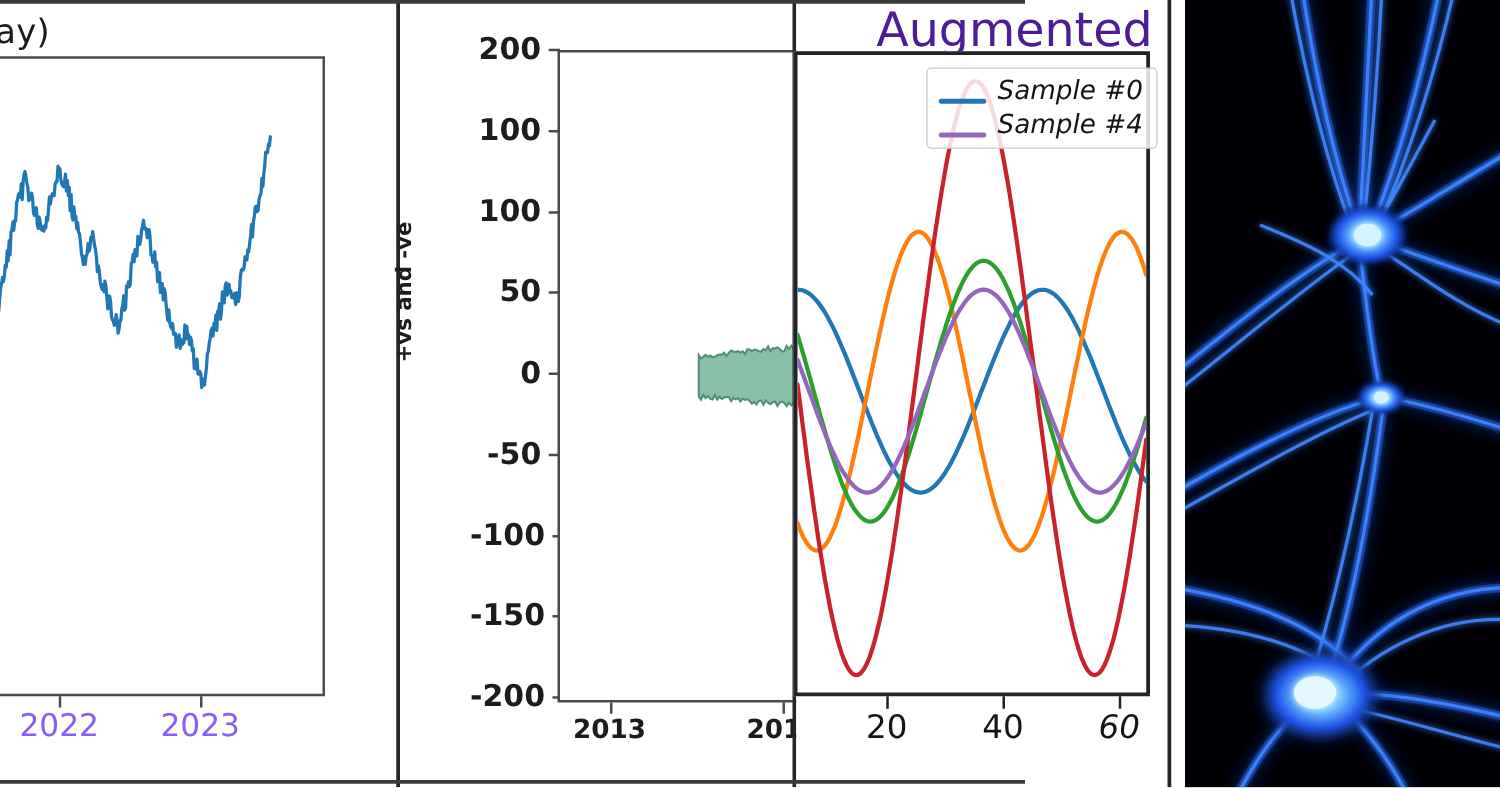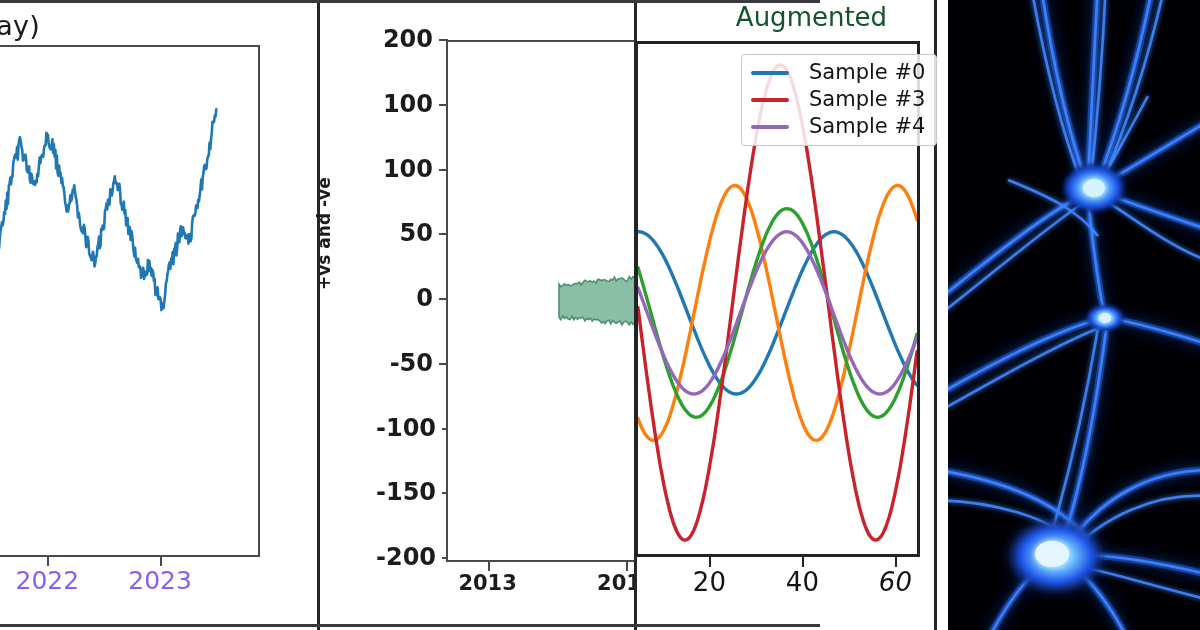--- a/index.html
+++ b/index.html
@@ -122,22 +122,22 @@
   }
 
   
   #panel-aug { left: 637px; width: 311px; }
 
   .p3-title {
     position: absolute;
     left: 0; right: 0;
     top: 2px;
     text-align: center;
-    font-size: 26px;
-    color: #14532d;
+    font-size: 38px;
+    color: #4c1d95;
     padding-left: 38px;
   }
   .p3-frame {
     position: absolute;
     left: -2px;
     top: 41px;
     width: 285px;
     height: 516px;
     border: 3px solid #232326;
     box-sizing: border-box;
@@ -150,21 +150,21 @@
     top: 54px;
     background: rgba(255,255,255,0.84);
     border: 1px solid #c9c9cc;
     border-radius: 4px;
     padding: 7px 11px 8px 9px;
     display: flex;
     flex-direction: column;
     gap: 6px;
     z-index: 5;
   }
-  .p3-legend-row { display:flex; align-items:center; gap:20px; }
+  .p3-legend-row { display:flex; align-items:flex-end; gap:9px;font-style:italic; }
   .p3-legend-swatch { width: 38px; height: 4px; border-radius: 2px; }
   .p3-legend-label { font-size: 21px; color:#141414; white-space:nowrap; line-height:1; }
 
   .p3-xticks { position:absolute; left:-2px; top:557px; width:285px; height:10px; }
   .p3-xtick { position:absolute; top:0; width:2px; height:10px; background:#232326; }
   .p3-xlabels { position:absolute; left:-2px; top:567px; width:285px; height:40px; }
   .p3-xlabel {
     position:absolute; top:0; font-size:26px; color:#141414;
     transform: translateX(-50%); white-space:nowrap;
   }
@@ -278,24 +278,20 @@
           <polyline points="0.0,223.8 1.9,230.0 3.7,236.3 5.6,242.7 7.4,249.3 9.3,255.9 11.2,262.6 13.0,269.3 14.9,276.0 16.7,282.7 18.6,289.4 20.5,295.9 22.3,302.3 24.2,308.6 26.0,314.8 27.9,320.7 29.8,326.4 31.6,331.9 33.5,337.1 35.3,342.1 37.2,346.7 39.1,351.0 40.9,355.0 42.8,358.6 44.6,361.9 46.5,364.7 48.4,367.2 50.2,369.2 52.1,370.9 53.9,372.1 55.8,372.9 57.7,373.2 59.5,373.1 61.4,372.6 63.2,371.7 65.1,370.3 67.0,368.5 68.8,366.3 70.7,363.7 72.5,360.7 74.4,357.3 76.3,353.6 78.1,349.5 80.0,345.0 81.8,340.3 83.7,335.2 85.6,329.9 87.4,324.3 89.3,318.5 91.1,312.5 93.0,306.3 94.9,300.0 96.7,293.5 98.6,286.9 100.4,280.2 102.3,273.5 104.2,266.8 106.0,260.1 107.9,253.4 109.7,246.8 111.6,240.3 113.5,233.9 115.3,227.6 117.2,221.6 119.0,215.7 120.9,210.0 122.8,204.6 124.6,199.4 126.5,194.6 128.3,190.0 130.2,185.8 132.1,181.9 133.9,178.4 135.8,175.2 137.6,172.5 139.5,170.1 141.4,168.1 143.2,166.6 145.1,165.5 146.9,164.8 148.8,164.6 150.7,164.8 152.5,165.4 154.4,166.5 156.2,167.9 158.1,169.8 160.0,172.1 161.8,174.8 163.7,177.9 165.5,181.4 167.4,185.3 169.3,189.4 171.1,194.0 173.0,198.8 174.8,203.9 176.7,209.3 178.6,214.9 180.4,220.8 182.3,226.9 184.1,233.1 186.0,239.5 187.9,246.0 189.7,252.6 191.6,259.2 193.4,266.0 195.3,272.7 197.2,279.4 199.0,286.0 200.9,292.6 202.7,299.1 204.6,305.5 206.5,311.7 208.3,317.8 210.2,323.6 212.0,329.2 213.9,334.6 215.8,339.6 217.6,344.4 219.5,348.9 221.3,353.1 223.2,356.8 225.1,360.3 226.9,363.3 228.8,366.0 230.6,368.2 232.5,370.1 234.4,371.5 236.2,372.5 238.1,373.1 239.9,373.2 241.8,372.9 243.7,372.2 245.5,371.0 247.4,369.5 249.2,367.5 251.1,365.0 253.0,362.2 254.8,359.0 256.7,355.5 258.5,351.5 260.4,347.3 262.3,342.7 264.1,337.8 266.0,332.6 267.8,327.1 269.7,321.4 271.6,315.5 273.4,309.4 275.3,303.1 277.1,296.7 279.0,290.2" fill="none" stroke="#2ca02c" stroke-width="3.4" stroke-linecap="round"></polyline>
           <polyline points="0.0,263.6 1.9,278.1 3.7,292.6 5.6,306.9 7.4,321.1 9.3,335.0 11.2,348.6 13.0,361.9 14.9,374.8 16.7,387.3 18.6,399.3 20.5,410.8 22.3,421.7 24.2,431.9 26.0,441.6 27.9,450.5 29.8,458.7 31.6,466.2 33.5,472.8 35.3,478.7 37.2,483.8 39.1,488.0 40.9,491.3 42.8,493.8 44.6,495.4 46.5,496.1 48.4,495.9 50.2,494.8 52.1,492.8 53.9,489.9 55.8,486.2 57.7,481.6 59.5,476.2 61.4,469.9 63.2,462.9 65.1,455.1 67.0,446.6 68.8,437.3 70.7,427.4 72.5,416.8 74.4,405.7 76.3,394.0 78.1,381.8 80.0,369.1 81.8,356.0 83.7,342.6 85.6,328.8 87.4,314.8 89.3,300.5 91.1,286.1 93.0,271.6 94.9,257.0 96.7,242.5 98.6,228.0 100.4,213.6 102.3,199.4 104.2,185.4 106.0,171.7 107.9,158.3 109.7,145.3 111.6,132.7 113.5,120.6 115.3,109.0 117.2,98.0 119.0,87.5 120.9,77.7 122.8,68.6 124.6,60.2 126.5,52.6 128.3,45.7 130.2,39.6 132.1,34.4 133.9,29.9 135.8,26.4 137.6,23.7 139.5,21.9 141.4,21.0 143.2,21.0 145.1,21.8 146.9,23.6 148.8,26.2 150.7,29.7 152.5,34.1 154.4,39.3 156.2,45.4 158.1,52.2 160.0,59.8 161.8,68.2 163.7,77.3 165.5,87.0 167.4,97.4 169.3,108.4 171.1,120.0 173.0,132.1 174.8,144.6 176.7,157.6 178.6,171.0 180.4,184.7 182.3,198.7 184.1,212.9 186.0,227.2 187.9,241.7 189.7,256.3 191.6,270.8 193.4,285.4 195.3,299.8 197.2,314.0 199.0,328.1 200.9,341.9 202.7,355.3 204.6,368.4 206.5,381.1 208.3,393.4 210.2,405.1 212.0,416.3 213.9,426.9 215.8,436.8 217.6,446.1 219.5,454.7 221.3,462.5 223.2,469.6 225.1,475.9 226.9,481.4 228.8,486.0 230.6,489.8 232.5,492.7 234.4,494.7 236.2,495.8 238.1,496.1 239.9,495.4 241.8,493.9 243.7,491.5 245.5,488.2 247.4,484.0 249.2,479.0 251.1,473.2 253.0,466.5 254.8,459.1 256.7,450.9 258.5,442.0 260.4,432.4 262.3,422.2 264.1,411.3 266.0,399.9 267.8,388.0 269.7,375.5 271.6,362.6 273.4,349.3 275.3,335.7 277.1,321.8 279.0,307.7" fill="none" stroke="#c8232c" stroke-width="3.4" stroke-linecap="round"></polyline>
           <polyline points="0.0,243.9 1.9,248.8 3.7,253.8 5.6,258.8 7.4,263.9 9.3,269.0 11.2,274.1 13.0,279.1 14.9,284.2 16.7,289.2 18.6,294.0 20.5,298.8 22.3,303.5 24.2,308.1 26.0,312.4 27.9,316.7 29.8,320.7 31.6,324.5 33.5,328.1 35.3,331.5 37.2,334.6 39.1,337.5 40.9,340.0 42.8,342.4 44.6,344.4 46.5,346.1 48.4,347.5 50.2,348.6 52.1,349.4 53.9,349.9 55.8,350.0 57.7,349.9 59.5,349.4 61.4,348.6 63.2,347.5 65.1,346.1 67.0,344.3 68.8,342.3 70.7,340.0 72.5,337.4 74.4,334.5 76.3,331.4 78.1,328.0 80.0,324.4 81.8,320.6 83.7,316.5 85.6,312.3 87.4,307.9 89.3,303.4 91.1,298.7 93.0,293.9 94.9,289.0 96.7,284.0 98.6,279.0 100.4,273.9 102.3,268.8 104.2,263.7 106.0,258.7 107.9,253.6 109.7,248.7 111.6,243.8 113.5,239.0 115.3,234.3 117.2,229.8 119.0,225.4 120.9,221.2 122.8,217.1 124.6,213.3 126.5,209.7 128.3,206.3 130.2,203.2 132.1,200.4 133.9,197.8 135.8,195.5 137.6,193.4 139.5,191.7 141.4,190.3 143.2,189.2 145.1,188.4 146.9,187.9 148.8,187.8 150.7,187.9 152.5,188.4 154.4,189.2 156.2,190.3 158.1,191.8 160.0,193.5 161.8,195.5 163.7,197.8 165.5,200.4 167.4,203.3 169.3,206.4 171.1,209.8 173.0,213.4 174.8,217.2 176.7,221.3 178.6,225.5 180.4,229.9 182.3,234.4 184.1,239.1 186.0,243.9 187.9,248.8 189.7,253.8 191.6,258.8 193.4,263.9 195.3,269.0 197.2,274.1 199.0,279.1 200.9,284.2 202.7,289.2 204.6,294.0 206.5,298.8 208.3,303.5 210.2,308.1 212.0,312.4 213.9,316.7 215.8,320.7 217.6,324.5 219.5,328.1 221.3,331.5 223.2,334.6 225.1,337.5 226.9,340.0 228.8,342.4 230.6,344.4 232.5,346.1 234.4,347.5 236.2,348.6 238.1,349.4 239.9,349.9 241.8,350.0 243.7,349.9 245.5,349.4 247.4,348.6 249.2,347.5 251.1,346.1 253.0,344.3 254.8,342.3 256.7,340.0 258.5,337.4 260.4,334.5 262.3,331.4 264.1,328.0 266.0,324.4 267.8,320.6 269.7,316.5 271.6,312.3 273.4,307.9 275.3,303.4 277.1,298.7 279.0,293.9" fill="none" stroke="#9467bd" stroke-width="3.4" stroke-linecap="round"></polyline>
         </svg>
     </div>
 
     <div class="p3-legend" id="aug-legend">
         <div class="p3-legend-row">
           <span class="p3-legend-swatch" style="background: rgb(31, 119, 180);"></span>
           <span class="p3-legend-label">Sample #0</span>
-        </div>
-        <div class="p3-legend-row">
-          <span class="p3-legend-swatch" style="background: rgb(200, 35, 44);"></span>
-          <span class="p3-legend-label">Sample #3</span>
         </div>
         <div class="p3-legend-row">
           <span class="p3-legend-swatch" style="background: rgb(148, 103, 189);"></span>
           <span class="p3-legend-label">Sample #4</span>
         </div>
       </div>
 
     <div class="p3-xticks" id="p3-xticks">
         <div class="p3-xtick" style="left: 74.4px;"></div>
         <div class="p3-xtick" style="left: 167.4px;"></div>

